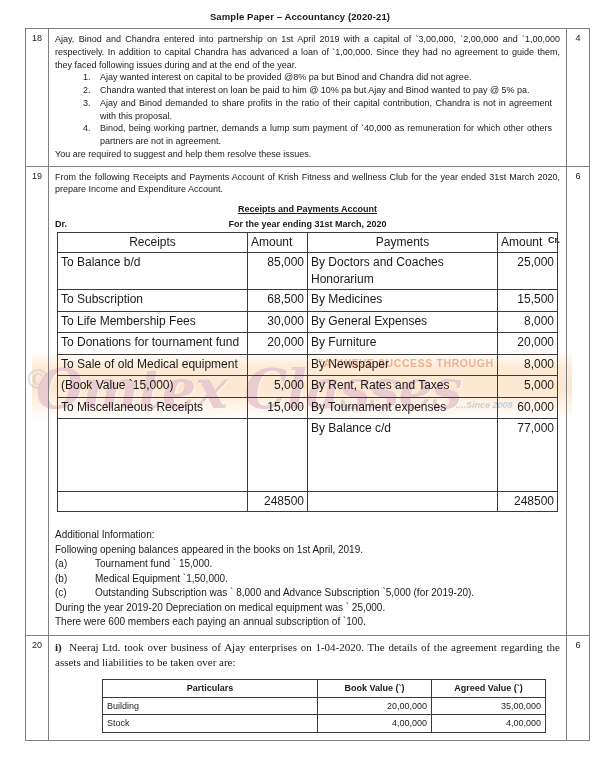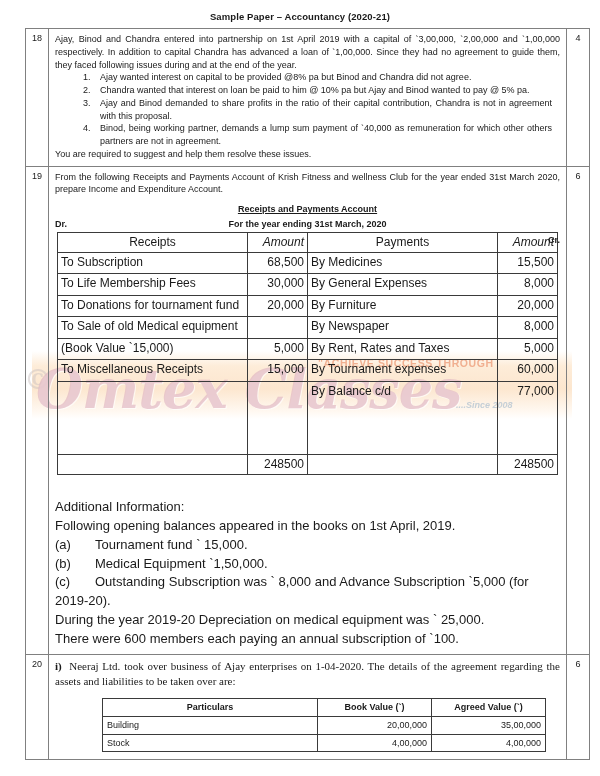--- a/index.html
+++ b/index.html
@@ -180,30 +180,30 @@
     margin-left: 2px;
     font-size: 12px;
   }
   table.rp td, table.rp th {
     border: 1px solid #3a3a3a;
     padding: 1px 3px;
     font-weight: normal;
     vertical-align: top;
   }
   table.rp th { text-align: center; }
-  table.rp th.amthead { text-align: right; font-style: italic; }
+  table.rp th.amthead { text-align: left; }
   .c-part { width: 190px; }
   .c-amt  { width: 60px; text-align: right; }
   .rp td.num { text-align: right; }
   .rp tr.body td { height: 18.5px; }
   .rp tr.tall td { height: 70px; }
   .rp tr.total td { height: 15px; }
 
   
-  .addl { margin-top: 23px; font-size: 13px; line-height: 1.45; }
+  .addl { margin-top: 16px; font-size: 10px; line-height: 1.45; }
 
   
   .q20-top { font-size: 11px; line-height: 1.42; font-family: Liberation Serif, serif; }
   .q20-top .bold-i { font-weight: bold; }
   table.pv {
     border-collapse: collapse;
     table-layout: fixed;
     width: 443px;
     margin: 8px 0 2px 47px;
     font-size: 9px;
@@ -272,20 +272,26 @@
         </colgroup>
         <thead>
           <tr>
             <th>Receipts</th>
             <th class="amthead">Amount</th>
             <th>Payments</th>
             <th class="amthead">Amount</th>
           </tr>
         </thead>
         <tbody>
+          <tr class="body">
+            <td>To Balance b/d</td>
+            <td class="num">85,000</td>
+            <td>By Doctors and Coaches Honorarium</td>
+            <td class="num">25,000</td>
+          </tr>
           <tr class="body">
             <td>To Subscription</td>
             <td class="num">68,500</td>
             <td>By Medicines</td>
             <td class="num">15,500</td>
           </tr>
           <tr class="body">
             <td>To Life Membership Fees</td>
             <td class="num">30,000</td>
             <td>By General Expenses</td>

